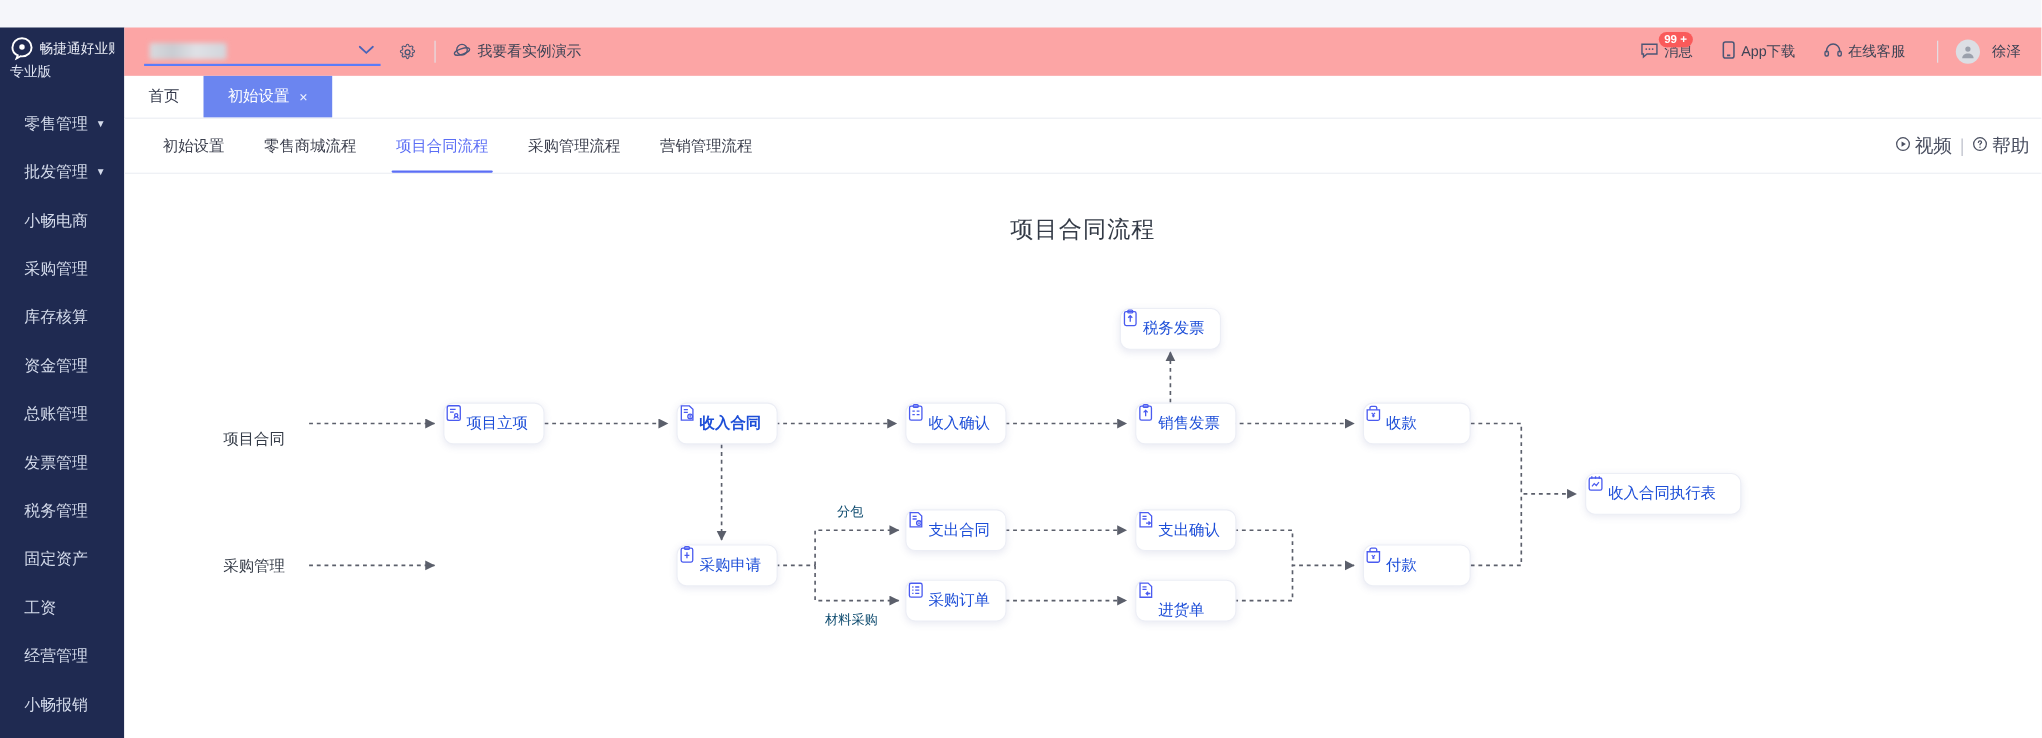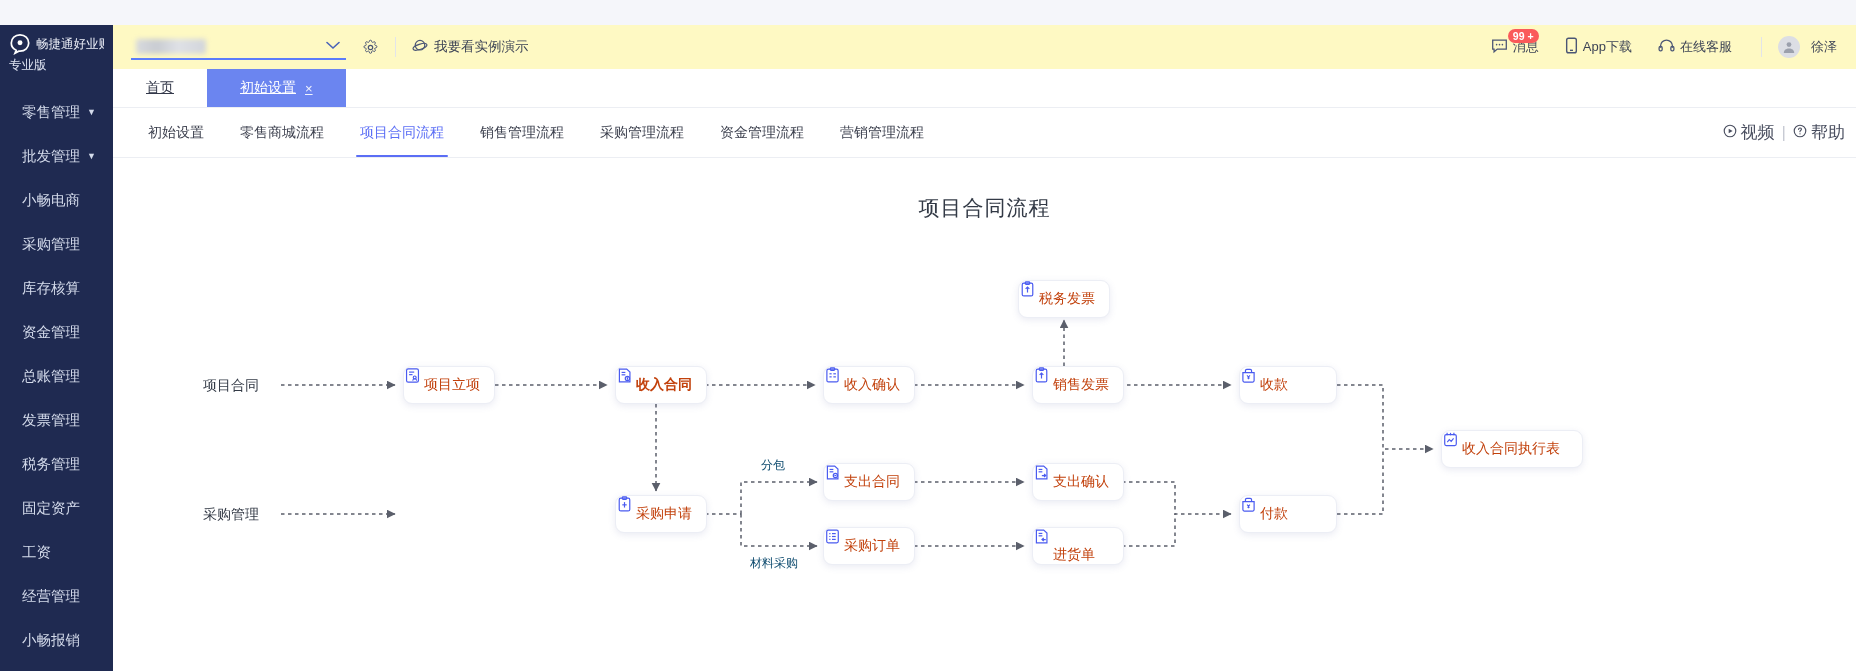--- a/index.html
+++ b/index.html
@@ -36,21 +36,21 @@
     height:44px; padding-left:22px;
     color:#d4dbeb; font-size:14.5px; cursor:pointer; white-space:nowrap;
   }
   .nav-item .caret {
     margin-left:7px; font-size:9px; color:#d4dbeb; line-height:1;
   }
 
   
   .topbar {
     position:absolute; left:113px; top:25px; right:0; height:44px;
-    background:#fef9c3;
+    background:#fca5a5;
     display:flex; align-items:center;
   }
   .company-box {
     position:relative; margin-left:18px; width:215px; height:26px;
     border-bottom:2px solid #5b7cfa;
     display:flex; align-items:center;
   }
   .company-blur {
     width:70px; height:15px; margin-left:5px;
     background:linear-gradient(90deg,#d8dade 0%,#c9ccd2 30%,#dfe1e6 60%,#d2d5db 100%);
@@ -87,22 +87,22 @@
   }
 
   
   .tabstrip {
     position:absolute; left:113px; top:69px; right:0; height:38px;
     background:#ffffff; display:flex; align-items:flex-end;
   }
   .tabstrip-inner { display:flex; align-items:stretch; height:38px; }
   .wtab {
     display:flex; align-items:center; justify-content:center;
-    padding:0 33px; font-size:14px; color:#2f3murky; color:#33384a;
-    cursor:pointer; white-space:nowrap;text-decoration:underline;
+    padding:0 22px; font-size:14px; color:#2f3murky; color:#33384a;
+    cursor:pointer; white-space:nowrap;
   }
   .wtab.active {
     background:#6b85f0; color:#fff;
   }
   .wtab .x { margin-left:9px; font-size:13px; opacity:.9; }
 
   
   .content {
     position:absolute; left:113px; top:107px; right:0; bottom:0;
     background:#ffffff; border-top:1px solid #eceef3;
@@ -140,21 +140,21 @@
   .rowlabel {
     position:absolute; font-size:14px; color:#333a46; white-space:nowrap;
   }
   .node {
     position:absolute; height:38px;
     background:#ffffff; border:1px solid #eceef5; border-radius:9px;
     box-shadow:0 2px 7px rgba(90,100,160,.13);
     display:flex; align-items:center; gap:8px;
     padding:0 15px 0 12px; white-space:nowrap; cursor:pointer;
   }
-  .node .lbl { font-size:14px; color:#c2410c; }
+  .node .lbl { font-size:14px; color:#1d4ed8; }
   .node svg { flex:0 0 auto; }
   .edgelabel {
     position:absolute; font-size:12px; color:#0c4a6e; white-space:nowrap;
   }
 </style>
 </head>
 <body>
 
 <div id="app">
 
@@ -313,27 +313,21 @@
       <div class="stab">
           <span>初始设置</span>
         </div>
       <div class="stab">
           <span>零售商城流程</span>
         </div>
       <div class="stab active">
           <span>项目合同流程</span>
         </div>
       <div class="stab">
-          <span>销售管理流程</span>
-        </div>
-      <div class="stab">
           <span>采购管理流程</span>
-        </div>
-      <div class="stab">
-          <span>资金管理流程</span>
         </div>
       <div class="stab">
           <span>营销管理流程</span>
         </div>
 
       <div class="subtabs-right">
         <span class="srlink">
           <span>
             <svg width="14" height="14" viewBox="0 0 16 16" fill="none" stroke="#4a4f60" stroke-width="1.3">
               <circle cx="8" cy="8" r="6.6"></circle>
@@ -395,21 +389,21 @@
           <path d="M1009 242 H1062 V274 H1118" marker-end="url(#ah)"></path>
 
           <path d="M1009 306 H1062 V274"></path>
 
           <path d="M1224 145 H1270 V209 H1320" marker-end="url(#ah)"></path>
 
           <path d="M1224 274 H1270 V209"></path>
         </g>
       </svg>
 
-      <div class="rowlabel" style="left:90px; top:137px;">项目合同</div>
+      <div class="rowlabel" style="left:90px; top:151px;">项目合同</div>
       <div class="rowlabel" style="left:90px; top:266px;">采购管理</div>
 
       <div class="edgelabel" style="left:648px; top:217px;">分包</div>
       <div class="edgelabel" style="left:637px; top:315px;">材料采购</div>
 
       <div class="node" style="left:290px; top:126px; width:92px;">
         <span>
           <svg width="17" height="17" viewBox="0 0 20 20" fill="none" stroke="#4a5bf0" stroke-width="1.4">
             <rect x="3" y="2.2" width="14" height="15.6" rx="2"></rect>
             <line x1="6" y1="6" x2="12" y2="6"></line>

